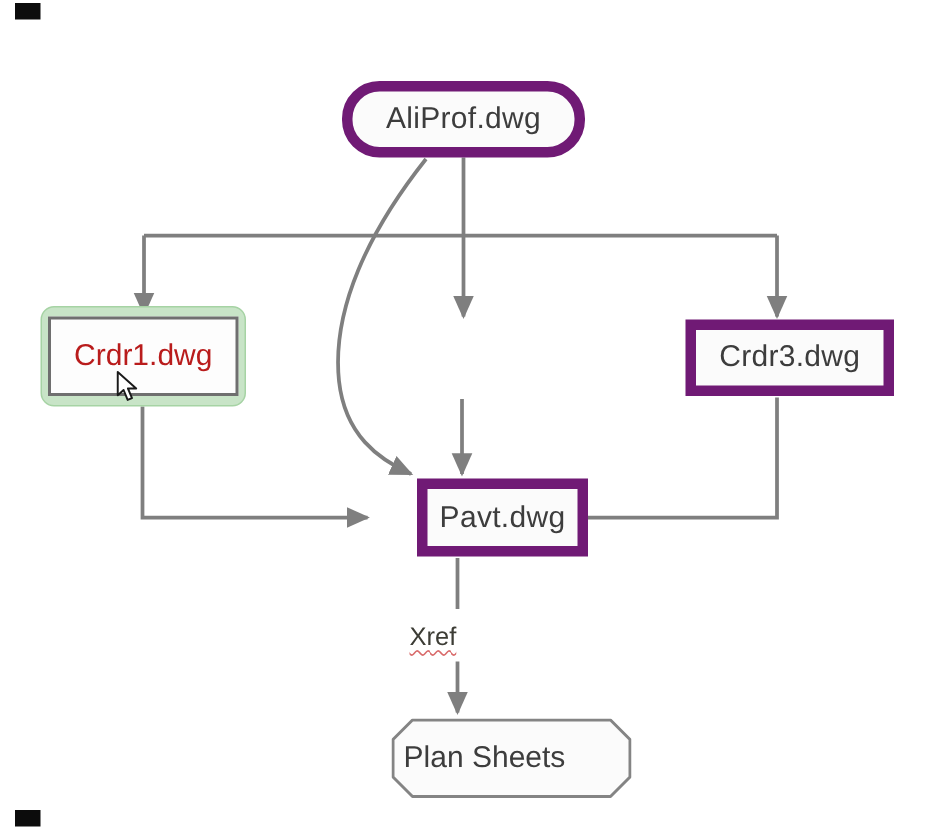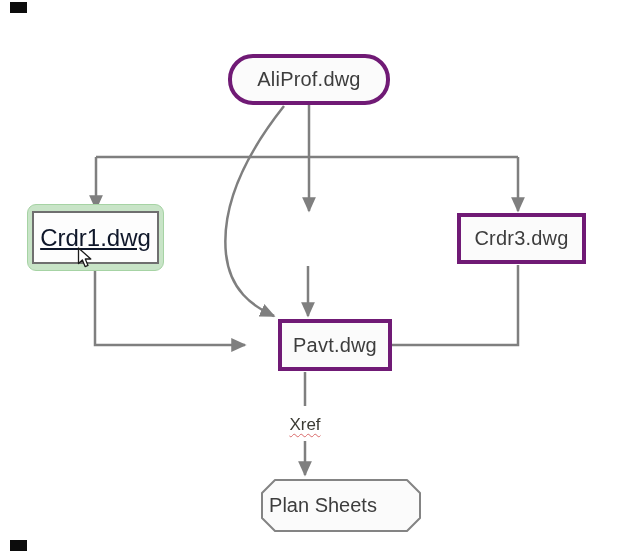--- a/index.html
+++ b/index.html
@@ -10,51 +10,51 @@
     overflow:hidden;
     font-family:"Liberation Sans","DejaVu Sans",sans-serif;
     color:#3d3d3d;
   }
   .edges{position:absolute;left:0;top:0;width:624px;height:553px;}
   .node{
     position:absolute;
     display:flex;align-items:center;justify-content:center;
     box-sizing:border-box;
     background:#fbfbfb;
-    border:4px solid #701a75;
+    border:7px solid #701a75;
     font-size:20px;
     color:#3d3d3d;
     letter-spacing:.2px;
     cursor:default;
   }
   .node.pill{border-radius:25px;}
   .sel-wrap{
     position:absolute;
     box-sizing:border-box;
     background:#c8e4c7;
     border:1px solid #a6d3a4;
     border-radius:9px;
   }
   .sel-inner{
     position:absolute;
     display:flex;align-items:center;justify-content:center;
     box-sizing:border-box;
     background:#fdfdfd;
     border:2px solid #6f6f6f;
-    font-size:24px;color:#0f172a;text-decoration:underline;
+    font-size:20px;color:#b91c1c;
   }
   .octagon-node{position:absolute;}
   .octagon-node .label{
     position:absolute;left:0;top:0;right:0;bottom:0;
     display:flex;align-items:center;justify-content:center;
     font-size:20px;color:#3d3d3d;
   }
   .edge-label{
     position:absolute;
-    display:flex;align-items:center;justify-content:center;
+    display:flex;align-items:center;
     font-size:17px;color:#3c3c35;
     text-decoration:underline wavy #d96a6a 1px;
     text-underline-offset:3px;
   }
   .mark{position:absolute;background:#0c0c0c;}
   .cursor{position:absolute;pointer-events:none;}
 </style>
 </head>
 <body>
 
@@ -83,21 +83,21 @@
   <div class="node pill" style="left:228px;top:54px;width:162px;height:51px;">
     <span>AliProf.dwg</span>
   </div>
 
   <div class="sel-wrap" style="left:27px;top:204px;width:137px;height:67px;"></div>
   <div class="sel-inner" style="left:32px;top:211px;width:127px;height:53px;">
     <span>Crdr1.dwg</span>
   </div>
 
 
-  <div class="node" style="left:457px;top:213px;width:129px;height:51px;">
+  <div class="node" style="left:457px;top:213px;width:139px;height:51px;">
     <span>Crdr3.dwg</span>
   </div>
 
   <div class="node" style="left:248px;top:319px;width:114px;height:52px;margin-left:30px;">
     <span>Pavt.dwg</span>
   </div>
 
   <div class="edge-label" style="left:273px;top:413px;width:64px;height:24px;">
     <span>Xref</span>
   </div>

